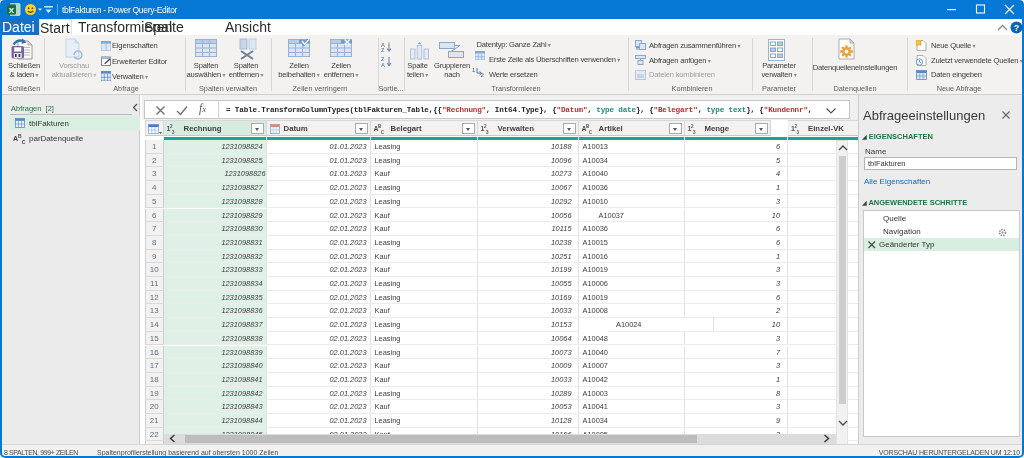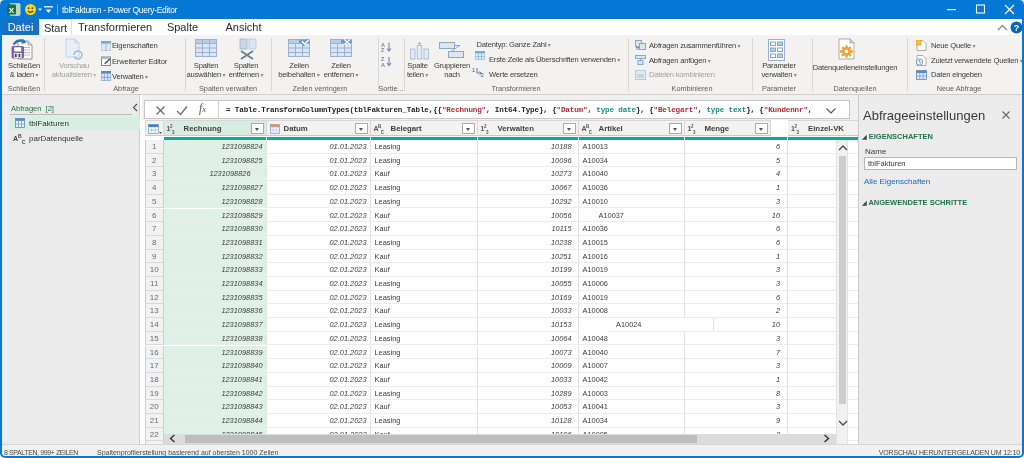--- a/index.html
+++ b/index.html
@@ -1,20 +1,20 @@
 <!DOCTYPE html>
 <html><head><meta charset="utf-8"><style>
 *{margin:0;padding:0;box-sizing:border-box;}
 html,body{width:1024px;height:458px;overflow:hidden;}
 body{font-family:"Liberation Sans",sans-serif;background:#fff;position:relative;}
 .abs{position:absolute;}
 #title{left:0;top:0;width:1024px;height:19px;background:#0478d4;}
 #title .tt{color:#fff;font-size:8.5px;letter-spacing:-0.3px;position:absolute;left:62px;top:4.5px;}
 #tabs{left:0;top:19px;width:1024px;height:16px;background:#fff;border-left:2px solid #0478d4;border-right:2px solid #0478d4;}
-.tab{position:absolute;top:0;height:16px;font-size:11px;color:#2b2b2b;line-height:16px;text-align:center;}
+.tab{position:absolute;top:0;height:16px;font-size:14px;color:#2b2b2b;line-height:16px;}
 #ribbon{left:0;top:35px;width:1024px;height:60px;background:#f3f2f1;border-bottom:1px solid #d2d0ce;border-left:2px solid #0478d4;border-right:2px solid #0478d4;}
 .gsep{position:absolute;top:3px;height:53px;width:1px;background:#d9d7d5;}
 .glabel{position:absolute;top:47.5px;height:12px;font-size:7.3px;color:#5c5c5c;line-height:12px;white-space:nowrap;transform:translateX(-50%);}
 .bigtxt{position:absolute;font-size:7.6px;letter-spacing:-0.2px;color:#3b3b3b;text-align:center;transform:translateX(-50%);white-space:nowrap;line-height:7.5px;}
 .smalltxt{position:absolute;font-size:7.6px;letter-spacing:-0.2px;color:#3b3b3b;white-space:nowrap;}
 .gray{color:#a0a0a0 !important;}
 .car{color:#8a8a8a;font-size:6px;}
 .icon{position:absolute;}
 #fbar{left:142px;top:95px;width:716px;height:25px;background:#f0f0f0;}
 #fbox{position:absolute;left:2px;top:5px;width:706px;height:19px;background:#fff;border:1px solid #c8c6c4;}
@@ -405,21 +405,21 @@
 <div class="cell selc num" style="left:21.5px;width:103px;padding-right:3px;">1231098825</div>
 <div class="cell num" style="left:124.5px;width:104px;padding-right:3px;">01.01.2023</div>
 <div class="cell" style="left:228.5px;width:107px;padding-left:4px;">Leasing</div>
 <div class="cell num" style="left:335.5px;width:101px;padding-right:6px;">10096</div>
 <div class="cell" style="left:436.5px;width:106px;padding-left:4px;">A10034</div>
 <div class="cell num" style="left:542.5px;width:103.5px;padding-right:7px;">5</div>
 <div class="cell" style="left:646px;width:110px;">&nbsp;</div>
 </div>
 <div class="row" style="top:47.4px;height:13.7px">
 <div class="cell gut" style="left:3px;width:18.5px;border-left:1px solid #cfcfcf;">3</div>
-<div class="cell selc num" style="left:21.5px;width:103px;padding-right:15px;text-align:right;">1231098826</div>
+<div class="cell selc num" style="left:21.5px;width:103px;padding-right:0;text-align:right;">1231098826</div>
 <div class="cell num" style="left:124.5px;width:104px;padding-right:3px;">01.01.2023</div>
 <div class="cell" style="left:228.5px;width:107px;padding-left:4px;">Kauf</div>
 <div class="cell num" style="left:335.5px;width:101px;padding-right:6px;">10273</div>
 <div class="cell" style="left:436.5px;width:106px;padding-left:4px;">A10040</div>
 <div class="cell num" style="left:542.5px;width:103.5px;padding-right:7px;">4</div>
 <div class="cell" style="left:646px;width:110px;">&nbsp;</div>
 </div>
 <div class="row" style="top:61.1px;height:13.7px">
 <div class="cell gut" style="left:3px;width:18.5px;border-left:1px solid #cfcfcf;">4</div>
 <div class="cell selc num" style="left:21.5px;width:103px;padding-right:3px;">1231098827</div>
@@ -642,20 +642,35 @@
 <div class="abs" id="rpanel">
 <div class="abs" style="left:4px;top:13px;font-size:13px;color:#3b3a39;">Abfrageeinstellungen</div>
 <svg class="abs" style="left:142px;top:15px" width="10" height="10">
       <path d="M1.5 1.5 L8.5 8.5 M8.5 1.5 L1.5 8.5" stroke="#666" stroke-width="1.1"></path>
     </svg>
 <div class="abs" style="left:3px;top:37px;font-size:7.5px;font-weight:bold;color:#217346;"><span style="color:#444;font-size:6px;">◢</span> EIGENSCHAFTEN</div>
 <div class="abs" style="left:6px;top:52px;font-size:8px;color:#3b3b3b;">Name</div>
 <div class="abs" style="left:5px;top:62px;width:153px;height:12.5px;background:#fff;border:1px solid #b5b5b5;font-size:7.5px;color:#333;line-height:11px;padding-left:3px;">tblFakturen</div>
 <div class="abs" style="left:5px;top:82px;font-size:8px;color:#1b66b5;">Alle Eigenschaften</div>
 <div class="abs" style="left:3px;top:102.5px;font-size:7.5px;font-weight:bold;color:#217346;"><span style="color:#444;font-size:6px;">◢</span> ANGEWENDETE SCHRITTE</div>
+<div class="abs" style="left:4px;top:114.5px;width:157px;height:227px;background:#fff;border:1px solid #c8c8c8;">
+<div class="abs" style="left:19px;top:3px;font-size:8px;color:#333;">Quelle</div>
+<div class="abs" style="left:19px;top:16.5px;font-size:8px;color:#333;">Navigation</div>
+<svg class="abs" style="left:134px;top:17px" width="9" height="9">
+        <g transform="translate(4.5,4.5)" fill="#8a8a8a">
+          <circle r="3" fill="none" stroke="#8a8a8a" stroke-width="1.6" stroke-dasharray="1.4 1.1"></circle>
+          <circle r="1" fill="#8a8a8a"></circle>
+        </g>
+      </svg>
+<div class="abs" style="left:0;top:27px;width:155px;height:13.5px;background:#d7eee0;"></div>
+<svg class="abs" style="left:4px;top:30px" width="8" height="8">
+        <path d="M0.5 0.5 L7 7 M7 0.5 L0.5 7" stroke="#444" stroke-width="1.1"></path>
+      </svg>
+<div class="abs" style="left:15px;top:29.5px;font-size:8px;color:#333;">Geänderter Typ</div>
+</div>
 </div>
 <div class="abs" id="status">
 <div class="abs" style="left:2px;top:3.5px;letter-spacing:-0.4px;">8 SPALTEN, 999+ ZEILEN</div>
 <div class="abs" style="left:95px;top:3.5px;">Spaltenprofilerstellung basierend auf obersten 1000 Zeilen</div>
 <div class="abs" style="right:2px;top:3.5px;letter-spacing:-0.15px;">VORSCHAU HERUNTERGELADEN UM 12:10</div>
 </div>
 <div class="abs" id="lb"></div>
 <div class="abs" id="rb"></div>
 <div class="abs" id="bborder"></div>
 <svg class="abs" style="left:0;top:450px" width="8" height="8">

